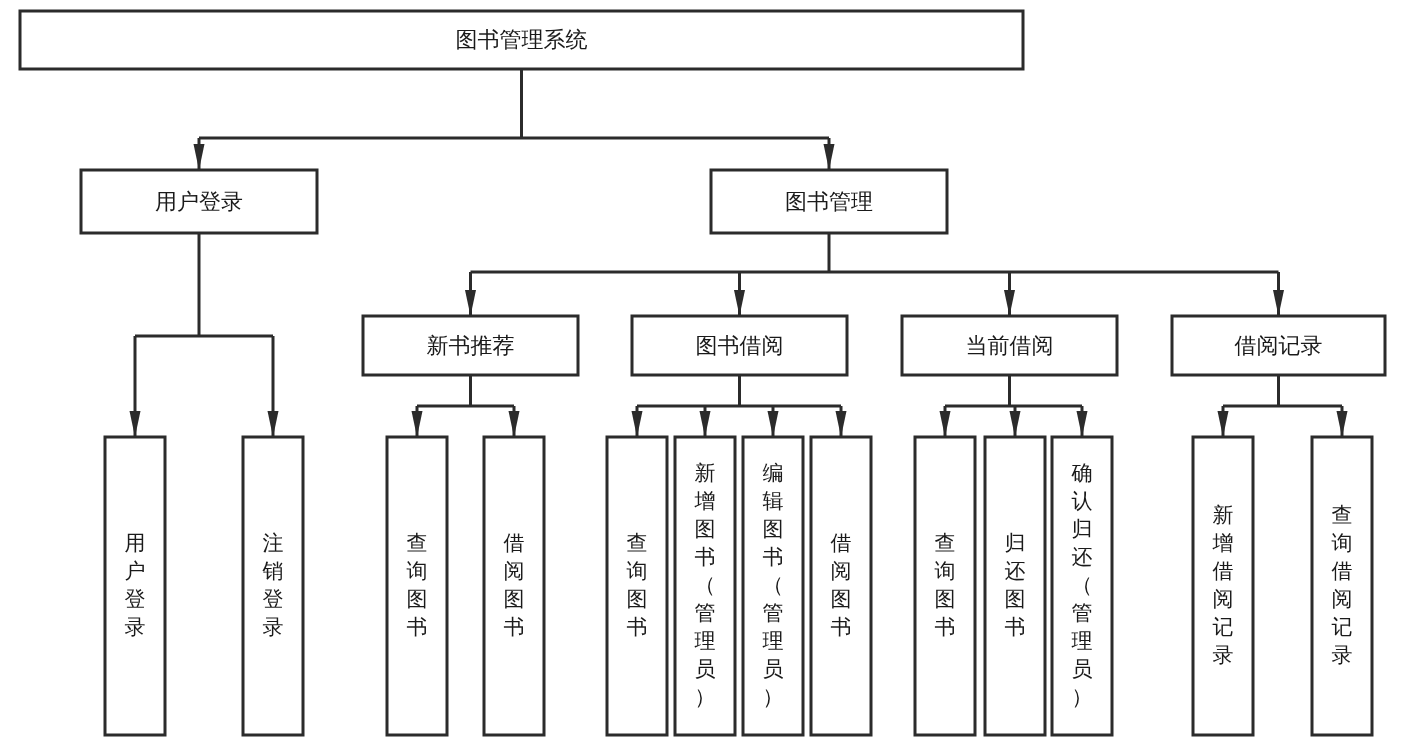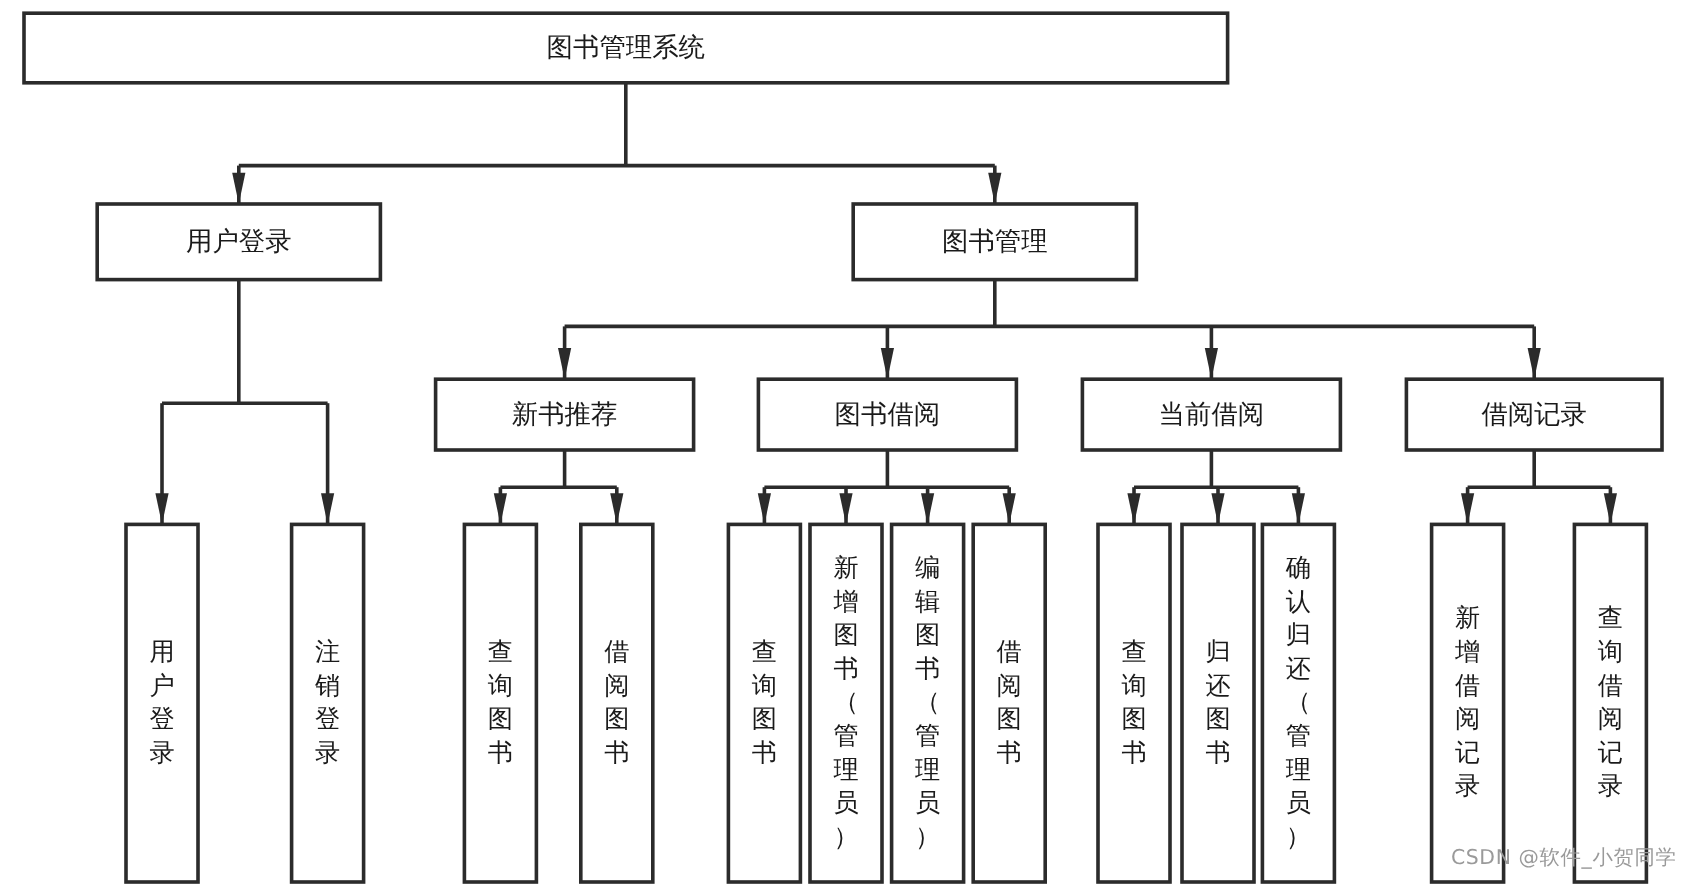--- a/index.html
+++ b/index.html
@@ -199,14 +199,13 @@
         <g>
           <rect x="1193" y="437" width="60" height="298" class="node-box"></rect>
           <text x="1223" y="522" class="node-label-v"><tspan x="1223" dy="0">新</tspan><tspan x="1223" dy="28">增</tspan><tspan x="1223" dy="28">借</tspan><tspan x="1223" dy="28">阅</tspan><tspan x="1223" dy="28">记</tspan><tspan x="1223" dy="28">录</tspan></text>
         </g>
         <g>
           <rect x="1312" y="437" width="60" height="298" class="node-box"></rect>
           <text x="1342" y="522" class="node-label-v"><tspan x="1342" dy="0">查</tspan><tspan x="1342" dy="28">询</tspan><tspan x="1342" dy="28">借</tspan><tspan x="1342" dy="28">阅</tspan><tspan x="1342" dy="28">记</tspan><tspan x="1342" dy="28">录</tspan></text>
         </g>
       </g>
   </svg>
-  <div class="watermark-text">CSDN @软件_小贺同学</div>
 </div>
 
 </body></html>

